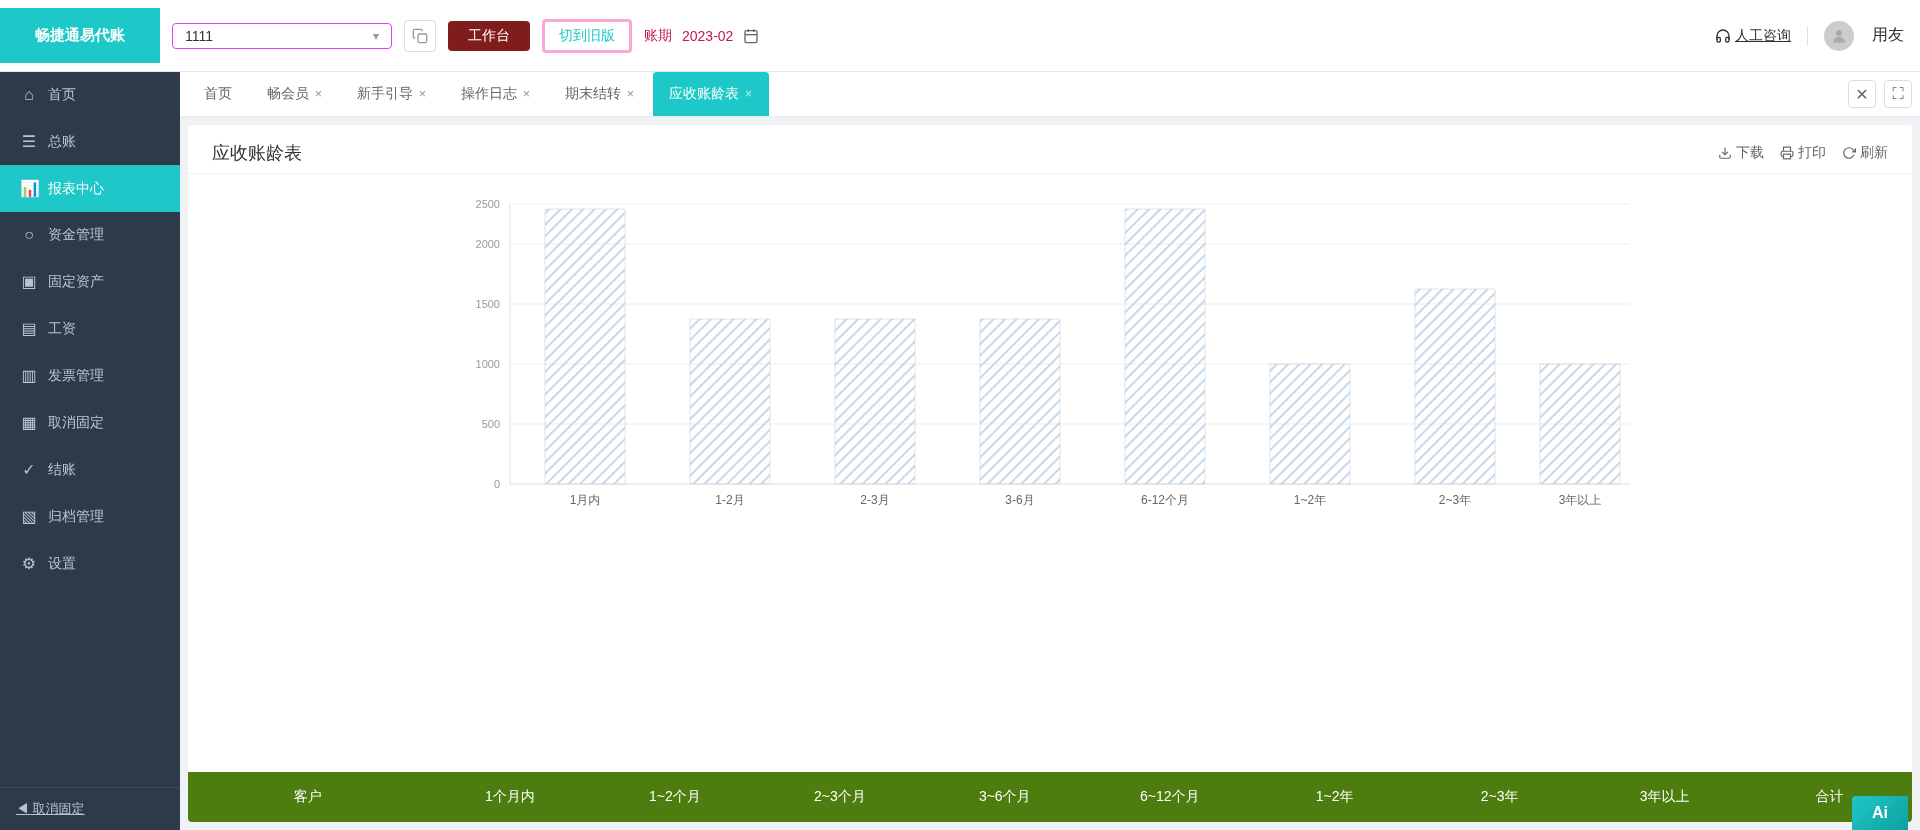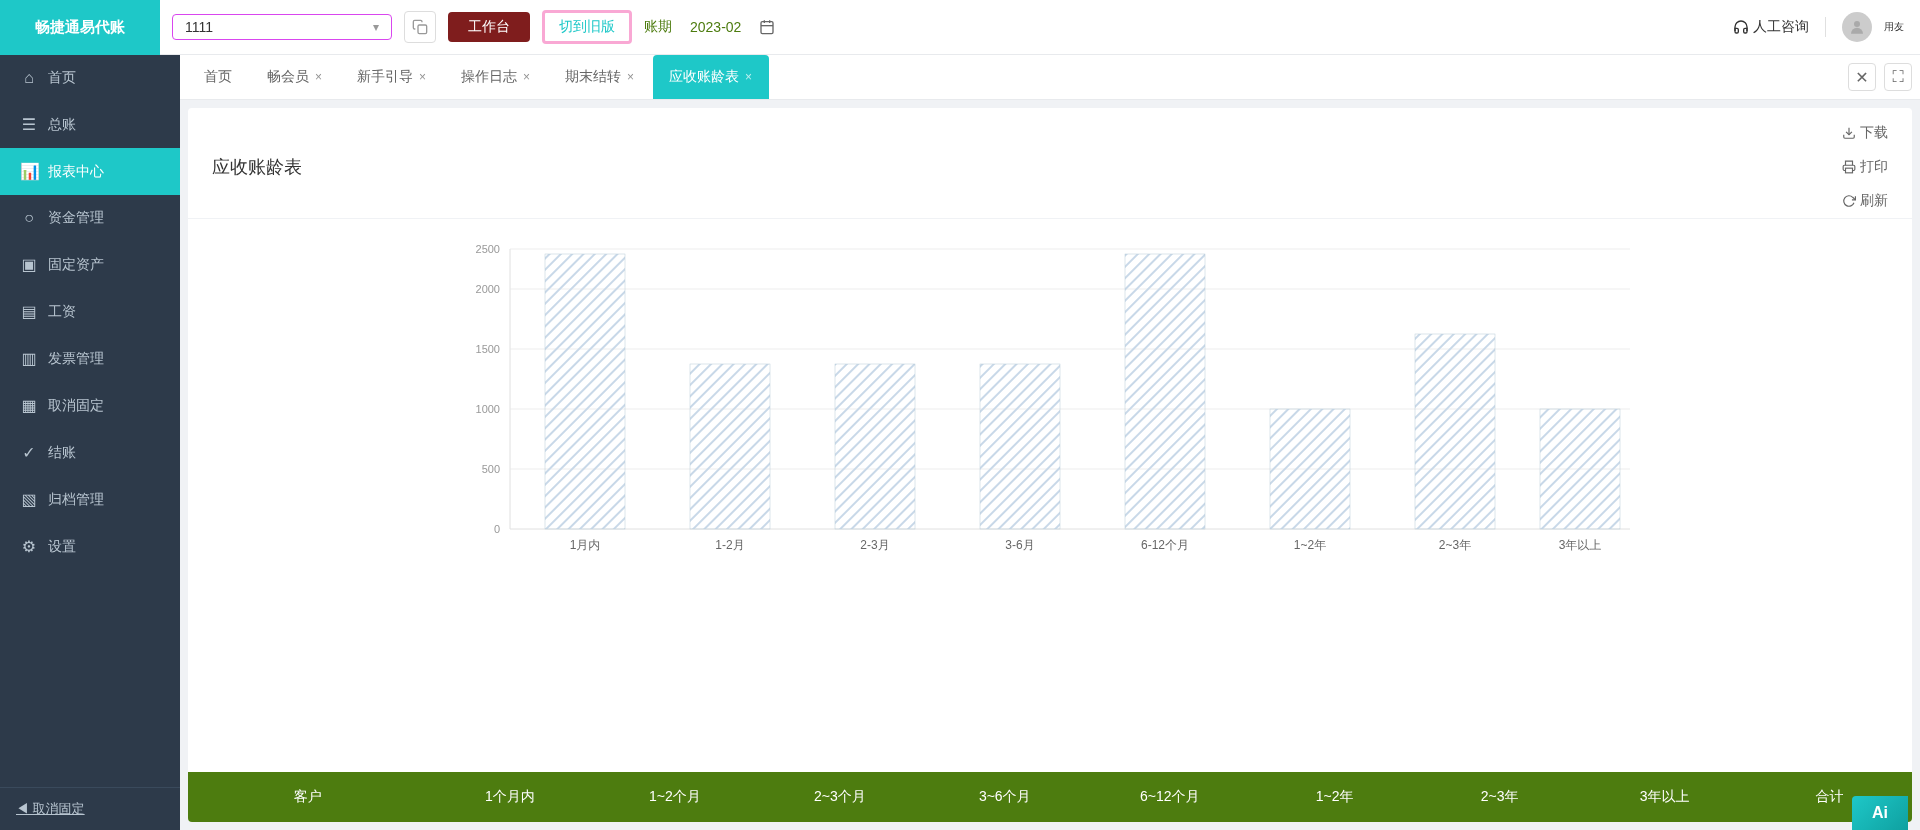--- a/index.html
+++ b/index.html
@@ -1,20 +1,20 @@
 <!DOCTYPE html>
 <html><head>
   <meta charset="utf-8">
   <style>
     * { margin: 0; padding: 0; box-sizing: border-box; }
     body { font-family: 'Microsoft YaHei', sans-serif; background: #f5f7fa; width: 1920px; height: 830px; overflow: hidden; display: flex; flex-direction: column; }
 
     
     .header {
-      height: 55px;
+      height: 72px;
       background: #fff;
       display: flex;
       align-items: center;
       padding: 0 16px;
       border-bottom: 1px solid #e8eaed;
       flex-shrink: 0;
       gap: 12px;
     }
     .logo {
       width: 160px;
@@ -63,37 +63,37 @@
       color: #1ec8c8;
       background: #fff;
       border-radius: 4px;
       padding: 5px 14px;
       font-size: 14px;
       cursor: pointer;
     }
     .period-info {
       display: flex;
       align-items: center;
-      gap: 18px;
-      font-size: 14px;
-      color: #4d7c0f;
+      gap: 10px;
+      font-size: 14px;
+      color: #be185d;
     }
     .header-right {
       margin-left: auto;
       display: flex;
       align-items: center;
       gap: 16px;
     }
     .consult-btn {
       display: flex; align-items: center; gap: 4px;
-      color: #333; font-size: 14px; cursor: pointer;
+      color: #333; font-size: 14px; cursor: pointer; text-decoration: underline;
     }
     .user-btn {
-      display: flex; align-items: center; gap: 12px;
-      color: #333; font-size: 10px; cursor: pointer;
+      display: flex; align-items: center; gap: 18px;
+      color: #333; font-size: 16px; cursor: pointer;
     }
     .avatar {
       width: 30px; height: 30px;
       border-radius: 50%;
       background: #ccc;
       display: flex; align-items: center; justify-content: center;
       color: #fff; font-size: 13px;
     }
 
     
@@ -212,21 +212,20 @@
       align-items: center;
       justify-content: space-between;
       padding: 16px 24px 8px;
       border-bottom: 1px solid #f0f2f5;
       flex-shrink: 0;
     }
     .page-title { font-size: 18px; color: #333; font-weight: 500; }
     .page-actions {
       display: flex;
       gap: 16px;
-      flex-direction: column;
     }
     .action-btn {
       display: flex;
       align-items: center;
       gap: 4px;
       color: #666;
       font-size: 14px;
       cursor: pointer;
     }
 

